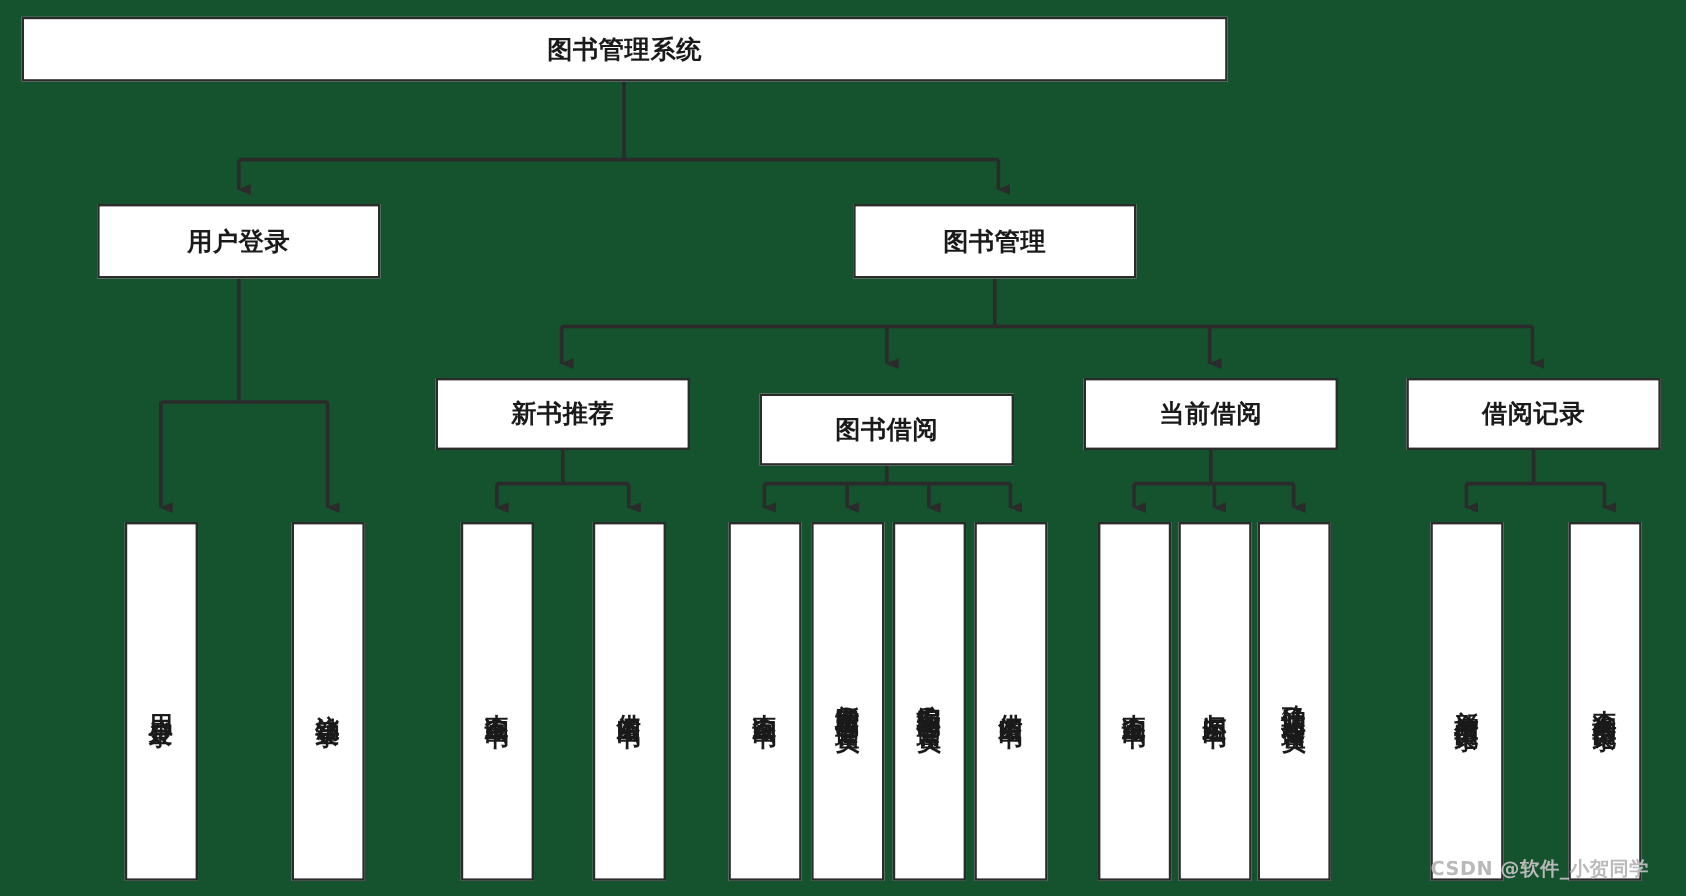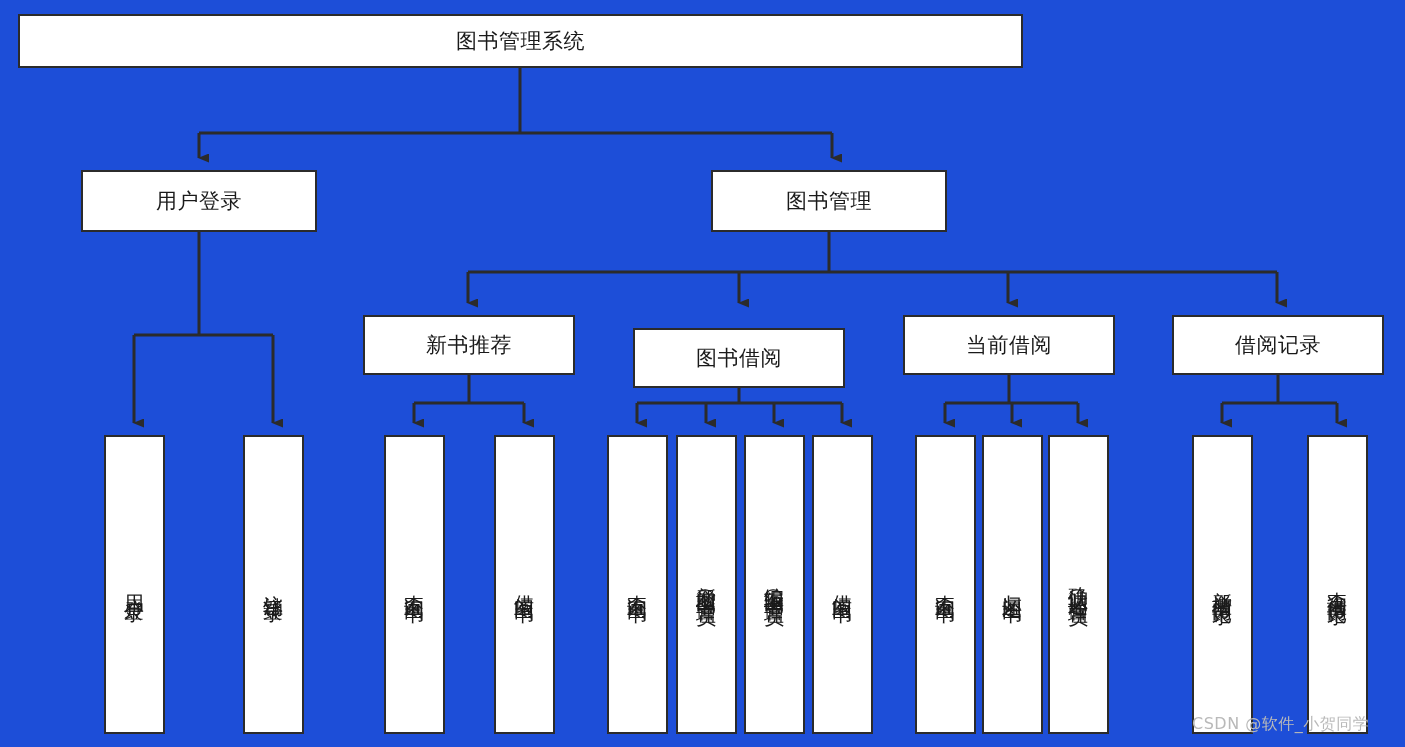--- a/index.html
+++ b/index.html
@@ -7,22 +7,23 @@
     padding: 0;
     background: #ffffff;
   }
   body {
     font-family: "DejaVu Sans", "Liberation Sans", sans-serif;
   }
   #canvas {
     position: relative;
     width: 1405px;
     height: 747px;
-    background: #1d4ed8;
+    background: #14532d;
     overflow: hidden;
+    font-weight: bold;
   }
   #diagram-svg {
     position: absolute;
     left: 0;
     top: 0;
     width: 1405px;
     height: 747px;
   }
   .node {
     position: absolute;

